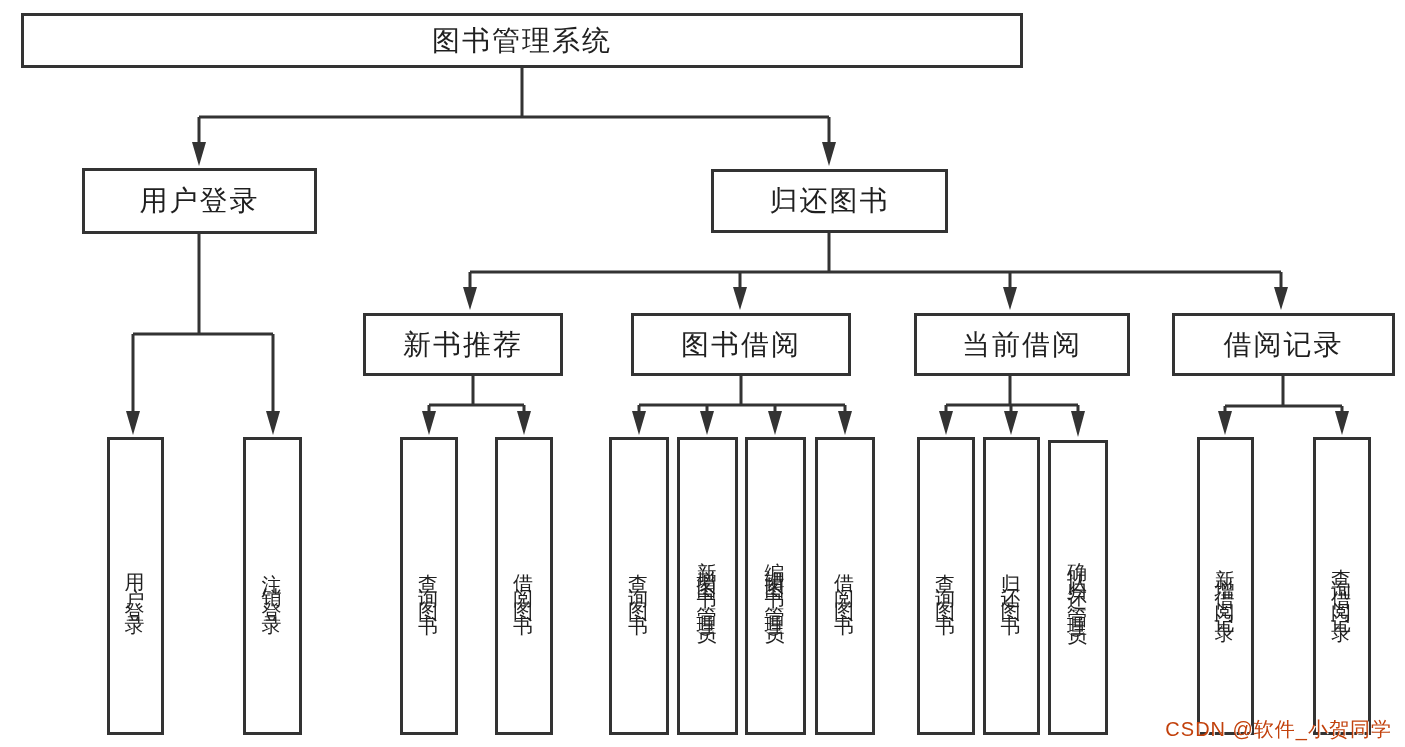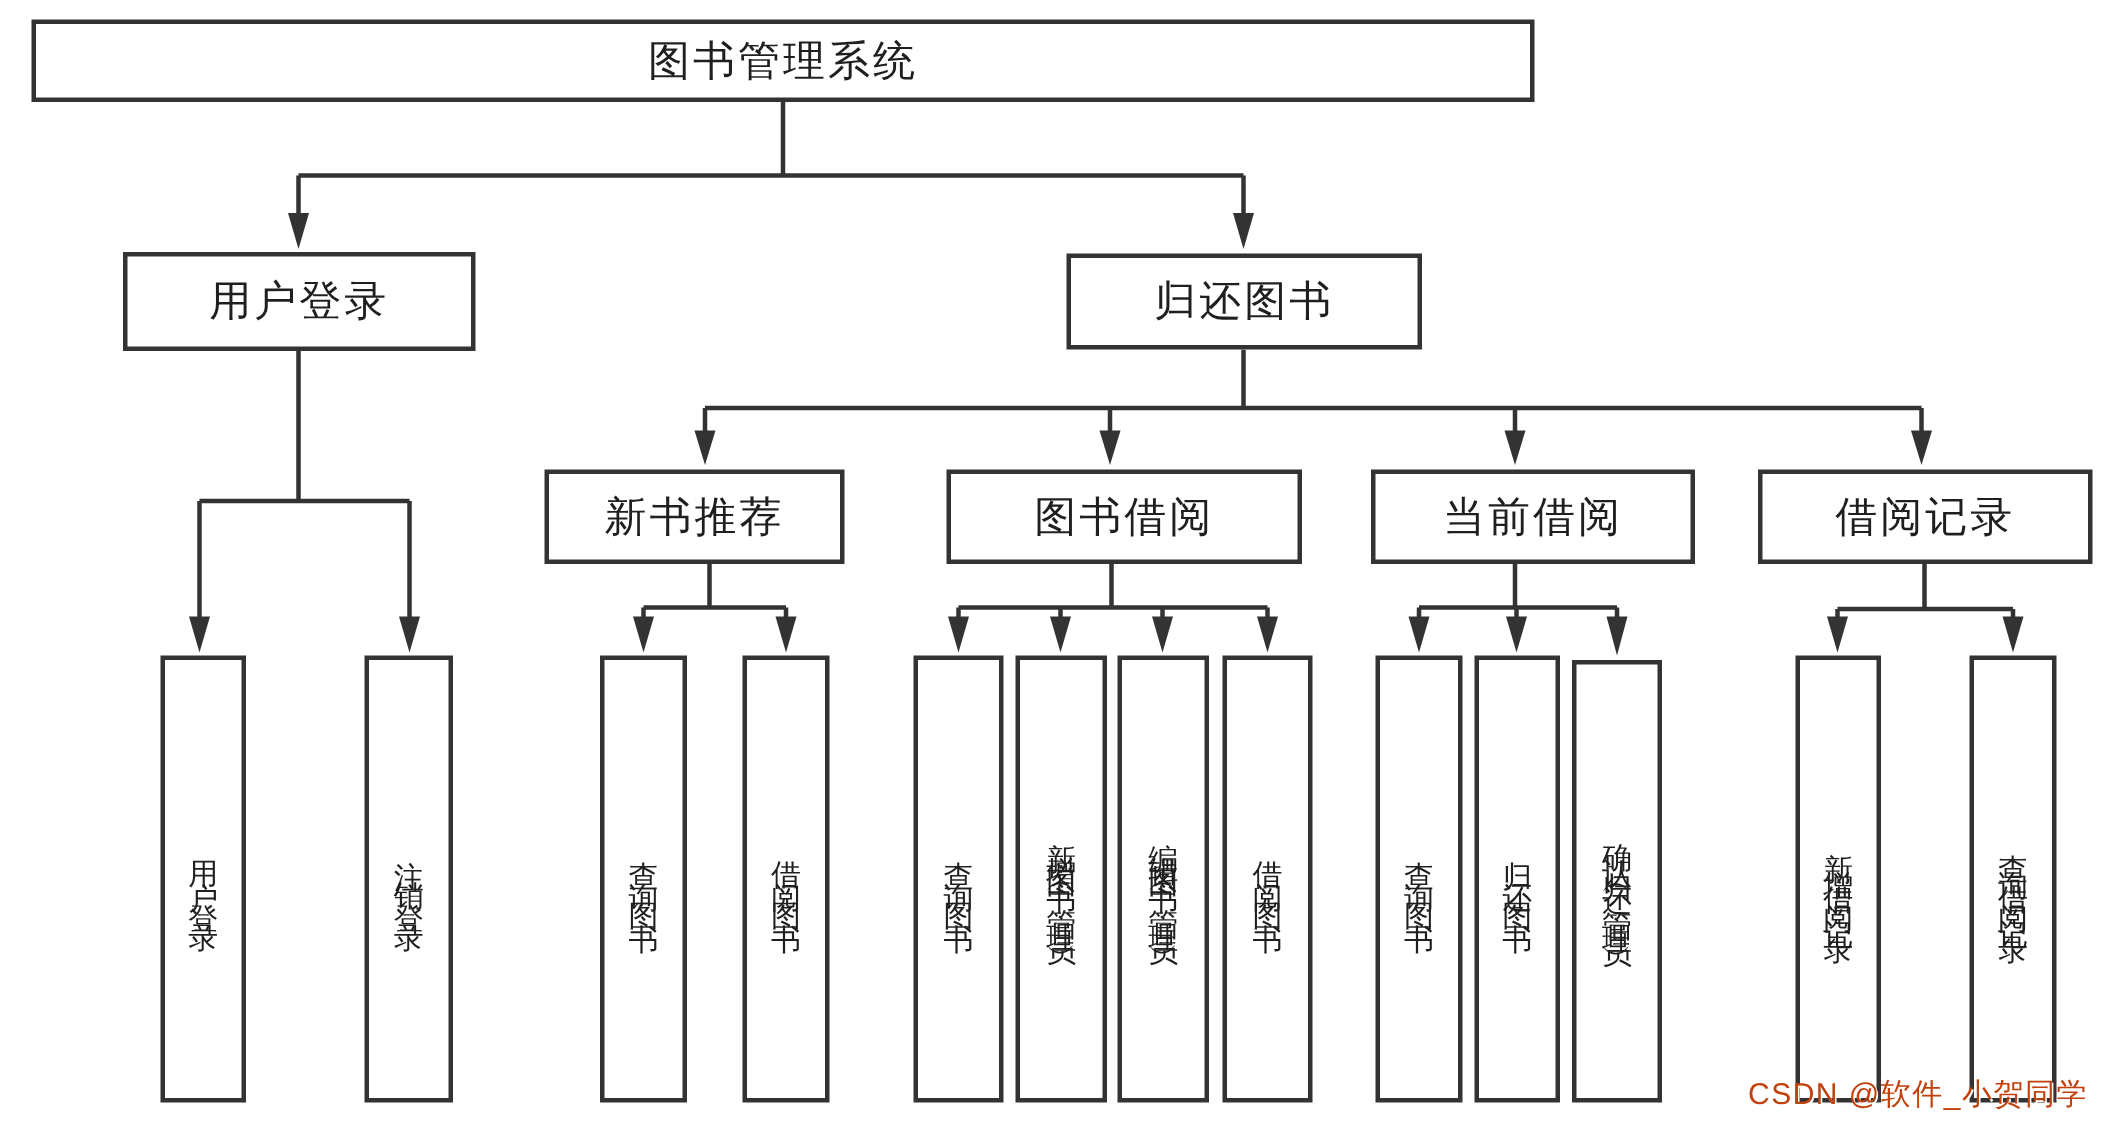--- a/index.html
+++ b/index.html
@@ -69,21 +69,21 @@
     <polygon points="1335,411 1349,411 1342,435"></polygon>
   </g>
 </svg>
 
 <div class="node" style="left:21px;top:13px;width:1002px;height:55px;">图书管理系统</div>
 
 <div class="node" style="left:82px;top:168px;width:235px;height:66px;">用户登录</div>
 <div class="node" style="left:711px;top:169px;width:237px;height:64px;">归还图书</div>
 
 <div class="node" style="left:363px;top:313px;width:200px;height:63px;">新书推荐</div>
-<div class="node" style="left:631px;top:313px;width:237px;height:63px;">图书借阅</div>
+<div class="node" style="left:631px;top:313px;width:220px;height:63px;">图书借阅</div>
 <div class="node" style="left:902px;top:313px;width:216px;height:63px;margin-left:12px;">当前借阅</div>
 <div class="node" style="left:1172px;top:313px;width:223px;height:63px;font-family:Liberation Serif, serif;">借阅记录</div>
 
 <div class="vnode" style="left:107px;top:437px;width:57px;height:298px;">用户登录</div>
 <div class="vnode" style="left:243px;top:437px;width:59px;height:298px;">注销登录</div>
 
 <div class="vnode" style="left:400px;top:437px;width:58px;height:298px;">查询图书</div>
 <div class="vnode" style="left:495px;top:437px;width:58px;height:298px;">借阅图书</div>
 
 <div class="vnode" style="left:609px;top:437px;width:60px;height:298px;">查询图书</div>

